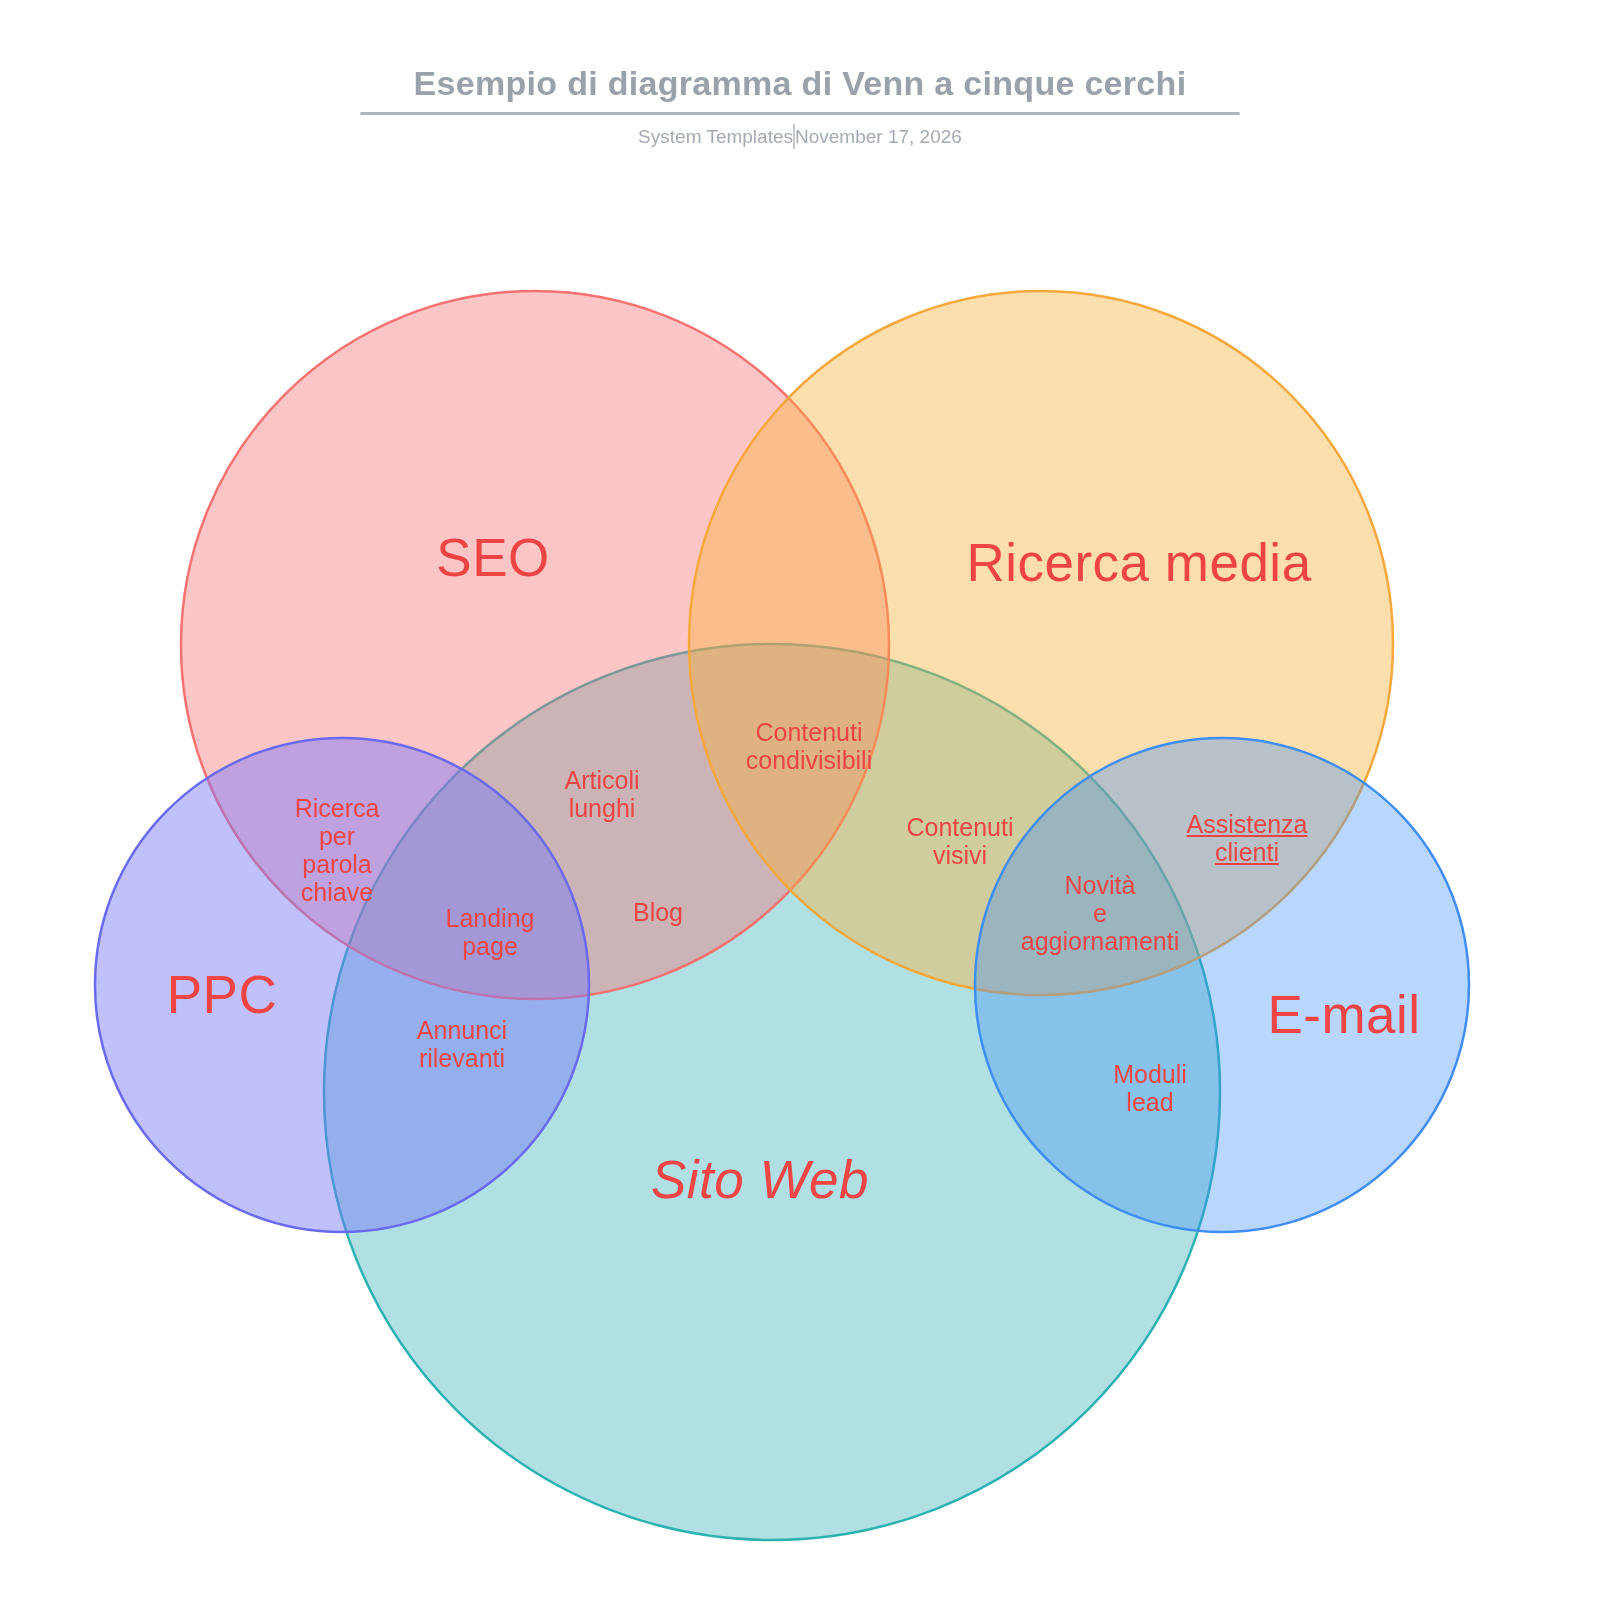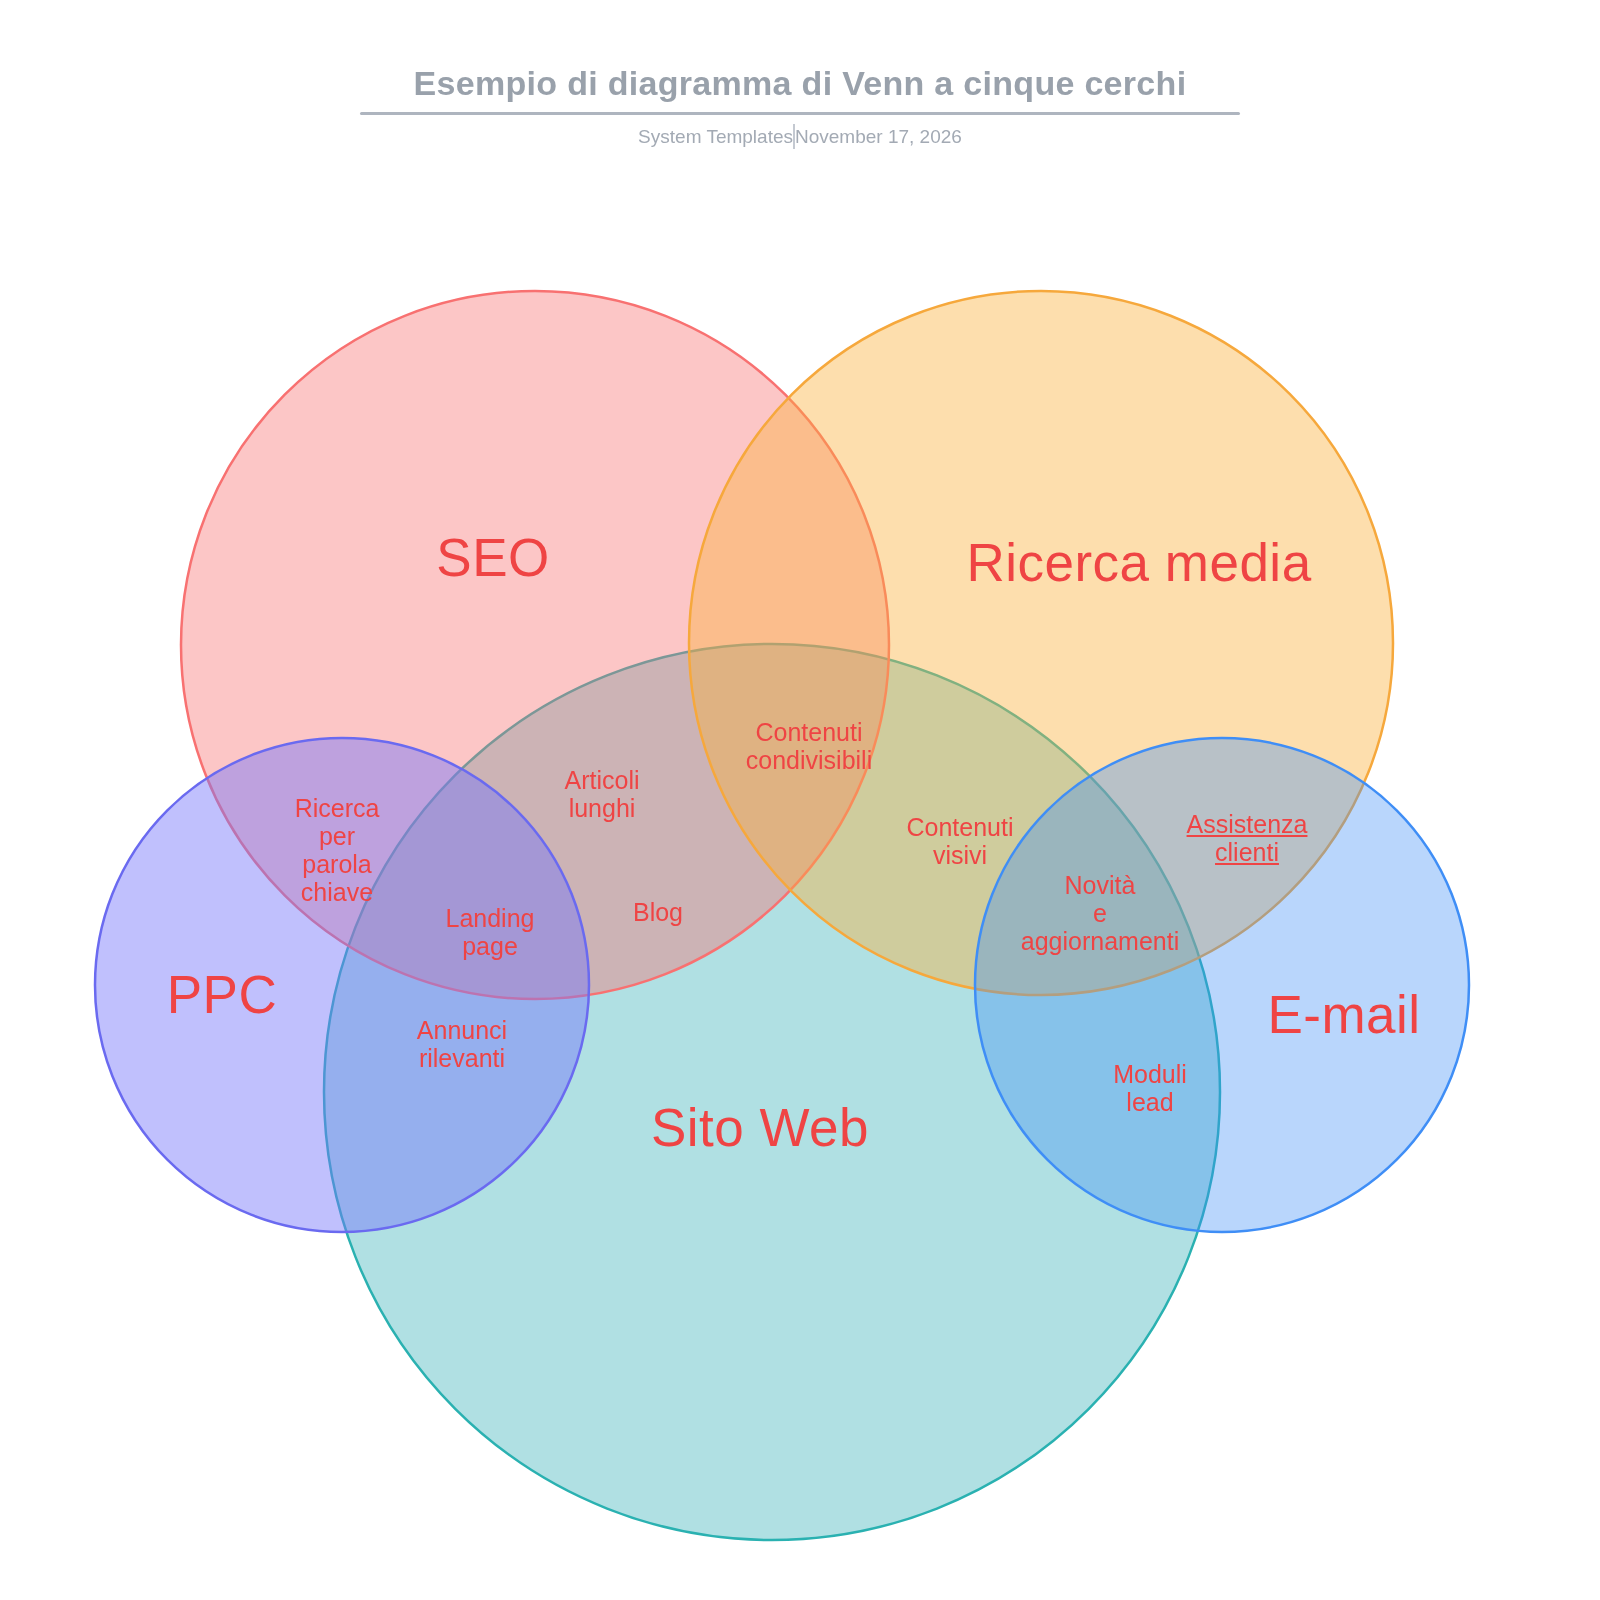--- a/index.html
+++ b/index.html
@@ -99,21 +99,21 @@
     <circle cx="535" cy="645" r="354" stroke-width="2.5" fill="rgba(248,113,113,0.40)" stroke="#F87171"></circle>
     <circle cx="1041" cy="643" r="352" stroke-width="2.5" fill="rgba(250,176,59,0.42)" stroke="#F6A83C"></circle>
     <circle cx="342" cy="985" r="247" stroke-width="2.5" fill="rgba(118,118,250,0.46)" stroke="#6A6AF0"></circle>
     <circle cx="1222" cy="985" r="247" stroke-width="2.5" fill="rgba(62,142,246,0.36)" stroke="#3F8EF6"></circle>
   </svg>
 
   <div class="venn-label circle-label" style="left:493px; top:558px;">SEO</div>
   <div class="venn-label circle-label" style="left:1139px; top:563px;">Ricerca media</div>
   <div class="venn-label circle-label" style="left:222px; top:995px;">PPC</div>
   <div class="venn-label circle-label" style="left:1344px; top:1015px;">E-mail</div>
-  <div class="venn-label circle-label" style="left:760px; top:1128px;">Sito Web</div>
+  <div class="venn-label circle-label" style="left:760px; top:1180px;font-style:italic;">Sito Web</div>
 
   <div class="venn-label region-label" style="left:337px; top:850px;">Ricerca
 per
 parola
 chiave</div>
   <div class="venn-label region-label" style="left:490px; top:932px;">Landing
 page</div>
   <div class="venn-label region-label" style="left:602px; top:794px;">Articoli
 lunghi</div>
   <div class="venn-label region-label" style="left:658px; top:912px;">Blog</div>

